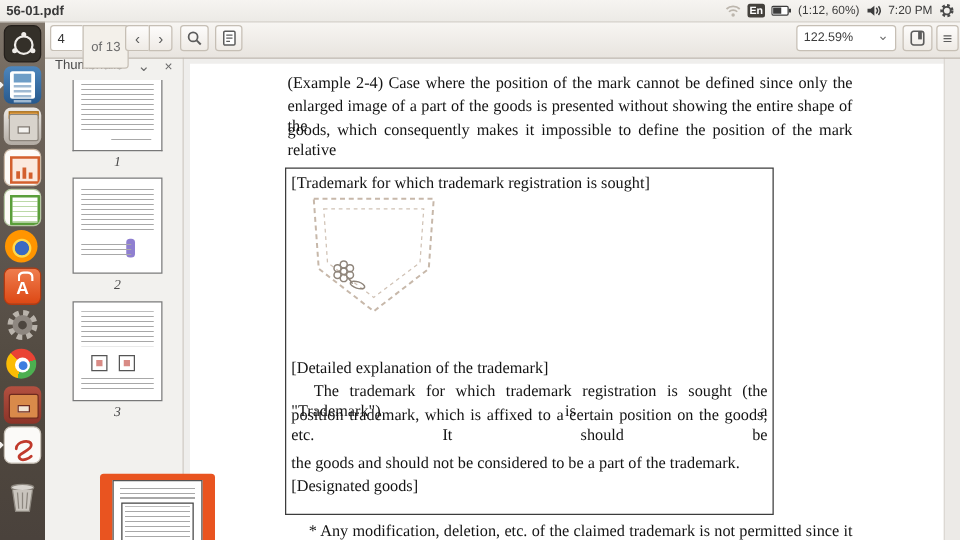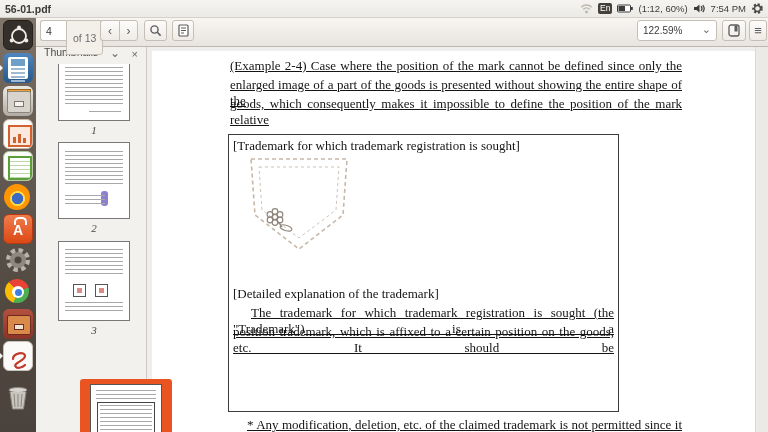--- a/index.html
+++ b/index.html
@@ -5,21 +5,21 @@
   html,body{margin:0;padding:0;}
   .screen{position:relative;width:768px;height:432px;overflow:hidden;
     font-family:"Liberation Sans","DejaVu Sans",sans-serif;background:#f0efed;}
   
   .menubar{position:absolute;left:0;top:0;width:768px;height:17px;
     background:linear-gradient(#f6f4f1,#eceae6);border-bottom:1px solid #d3cfc9;
     display:flex;align-items:center;z-index:30;}
   .mb-title{font-size:10.5px;font-weight:bold;color:#3a3a3a;margin-left:5px;flex:0 0 auto;}
   .tray{margin-left:auto;display:flex;align-items:center;gap:5px;padding-right:4px;}
   .tray svg{display:block;}
-  .kbd-badge{background:#44413c;color:#fff;font-size:8.5px;font-weight:normal;
+  .kbd-badge{background:#44413c;color:#fff;font-size:8.5px;font-weight:bold;
     padding:1px 2px;border-radius:2px;line-height:1;}
   .tray-text{font-size:9.5px;color:#3c3c3c;}
   
   .dock{position:absolute;left:0;top:17px;width:36px;height:415px;z-index:25;
     background:linear-gradient(180deg,#80766b 0%,#6d6359 18%,#5d554e 45%,#51493f 70%,#4a423c 100%);}
   .dock-item{position:absolute;left:3px;width:30px;height:30px;border-radius:6px;}
   .dock-item .run{position:absolute;left:-4px;top:11px;width:0;height:0;
     border-top:4px solid transparent;border-bottom:4px solid transparent;border-left:4px solid #f5f2ef;}
   .tile{position:absolute;inset:0;border-radius:6px;overflow:hidden;}
   
@@ -88,21 +88,21 @@
   .thumb-label{position:absolute;width:72px;text-align:center;
     font-family:"Liberation Serif","DejaVu Serif",serif;font-style:italic;
     font-size:11px;color:#4a4a4a;}
   .sel-wrap{position:absolute;left:44px;top:333px;width:92px;height:97px;border-radius:3px;}
   
   .main{position:absolute;left:146px;top:46px;right:0;bottom:0;background:#efeeec;}
   .gutter{position:absolute;right:0;top:0;bottom:0;width:12px;background:#eceae7;border-left:1px solid #dcd8d3;}
   .pdfpage{position:absolute;left:6px;top:5px;width:604px;height:381px;background:#fff;
     font-family:"Liberation Serif","DejaVu Serif",serif;font-size:13px;color:#141414;}
   .dline{position:absolute;left:78px;width:452px;height:17px;white-space:nowrap;overflow:visible;}
-  .just{white-space:normal;text-align:justify;text-align-last:justify;text-decoration:underline;}
+  .just{white-space:normal;text-align:justify;text-align-last:justify;}
   .tmbox{position:absolute;left:76px;top:83px;width:391px;height:278px;
     border:1px solid #3c3c3c;box-sizing:border-box;}
   .bline{position:absolute;left:4px;right:4px;height:17px;}
   .pocket{position:absolute;left:15px;top:19px;}
   .footnote{top:366px;}
 </style>
 </head>
 <body>
 
 <div class="screen">
@@ -126,21 +126,21 @@
         </svg>
       </span>
       <span class="tray-text">(1:12, 60%)</span>
       <span>
         <svg width="13" height="11" viewBox="0 0 13 11">
           <polygon points="1,4 3.5,4 6.5,1.5 6.5,9.5 3.5,7 1,7" fill="#3c3c3c"></polygon>
           <path d="M8 3.2 A3.4 3.4 0 0 1 8 7.8" fill="none" stroke="#3c3c3c" stroke-width="1.2"></path>
           <path d="M9.8 2 A5.6 5.6 0 0 1 9.8 9" fill="none" stroke="#3c3c3c" stroke-width="1.2"></path>
         </svg>
       </span>
-      <span class="tray-text">7:54 PM</span>
+      <span class="tray-text">7:20 PM</span>
       <span>
         <svg width="13" height="13" viewBox="0 0 13 13">
           <circle cx="6.5" cy="6.5" r="4" fill="none" stroke="#4a4a4a" stroke-width="2.6" stroke-dasharray="2 1.7"></circle>
           <circle cx="6.5" cy="6.5" r="3" fill="none" stroke="#4a4a4a" stroke-width="1.4"></circle>
         </svg>
       </span>
     </div>
   </div>
 
   <div class="dock">
@@ -341,20 +341,22 @@
             <circle cx="26" cy="66" r="2.8"></circle>
             <circle cx="31" cy="68.5" r="2.8"></circle>
             <ellipse cx="42" cy="74" rx="6" ry="2.6" transform="rotate(18 42 74)"></ellipse>
             <path d="M34 68 Q37 71 38 73"></path>
           </g>
         </svg>
 
         <div class="bline" style="top:151px">[Detailed explanation of the trademark]</div>
         <div class="bline just" style="top:189px">position trademark, which is affixed to a certain position on the goods, etc. It should be</div>
         <div class="bline just" style="top:170px;text-indent:18px">The trademark for which trademark registration is sought (the "Trademark") is a</div>
+        <div class="bline" style="top:227px">the goods and should not be considered to be a part of the trademark.</div>
+        <div class="bline" style="top:246px">[Designated goods]</div>
       </div>
 
       <div class="dline just footnote" style="text-indent:17px">* Any modification, deletion, etc. of the claimed trademark is not permitted since it</div>
     </div>
     <div class="gutter"></div>
   </div>
 
 </div>
 
 </body></html>

